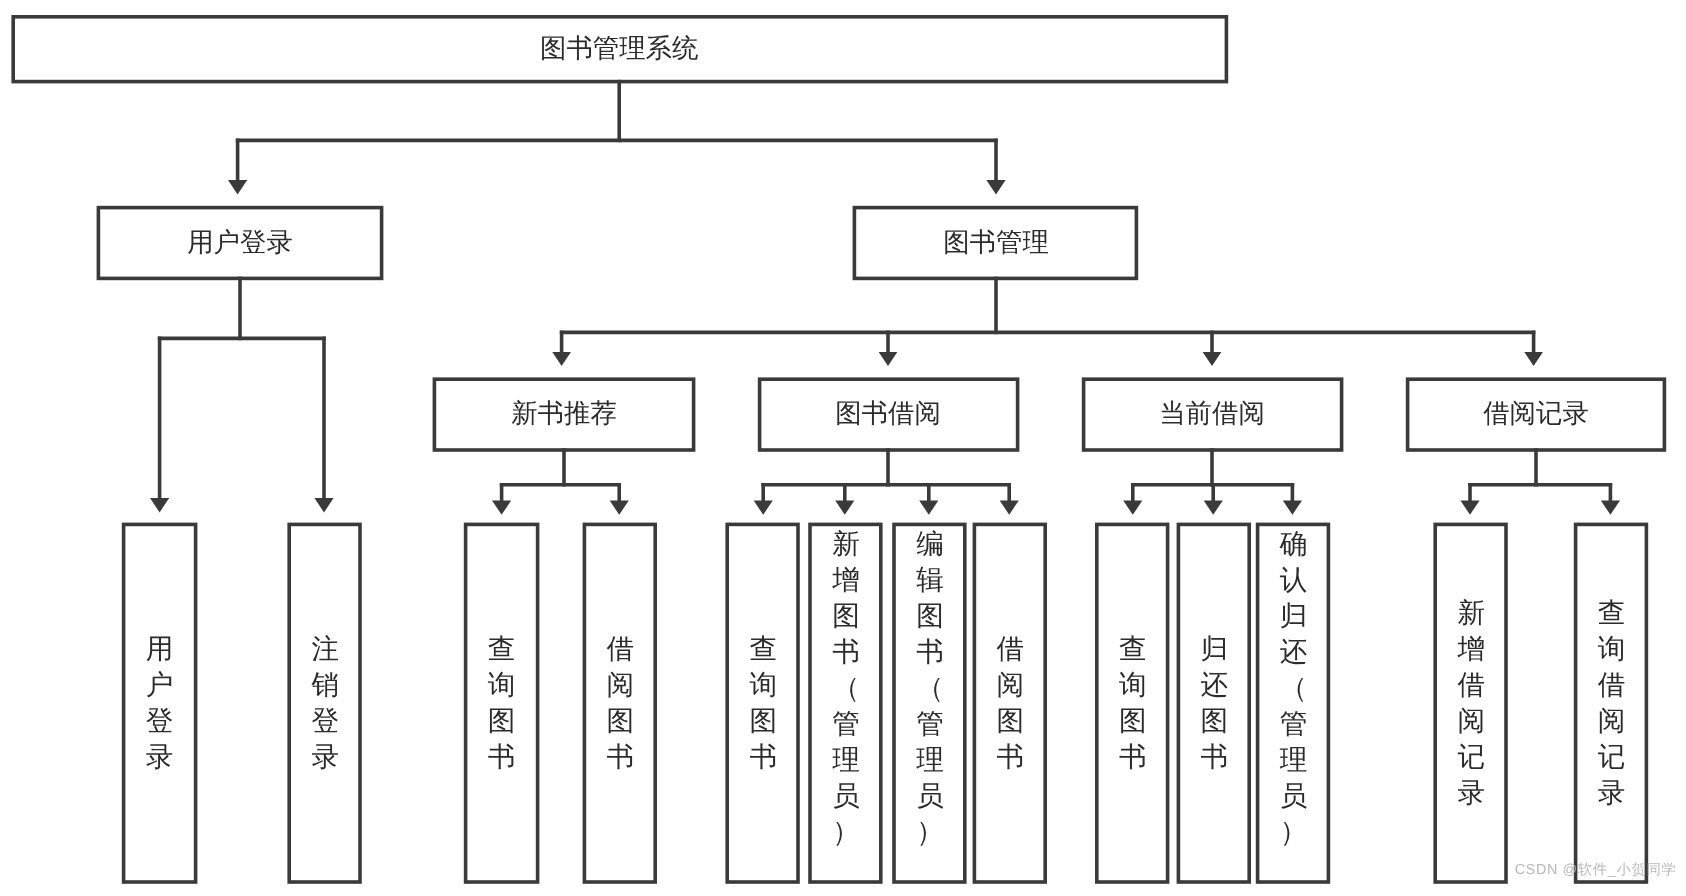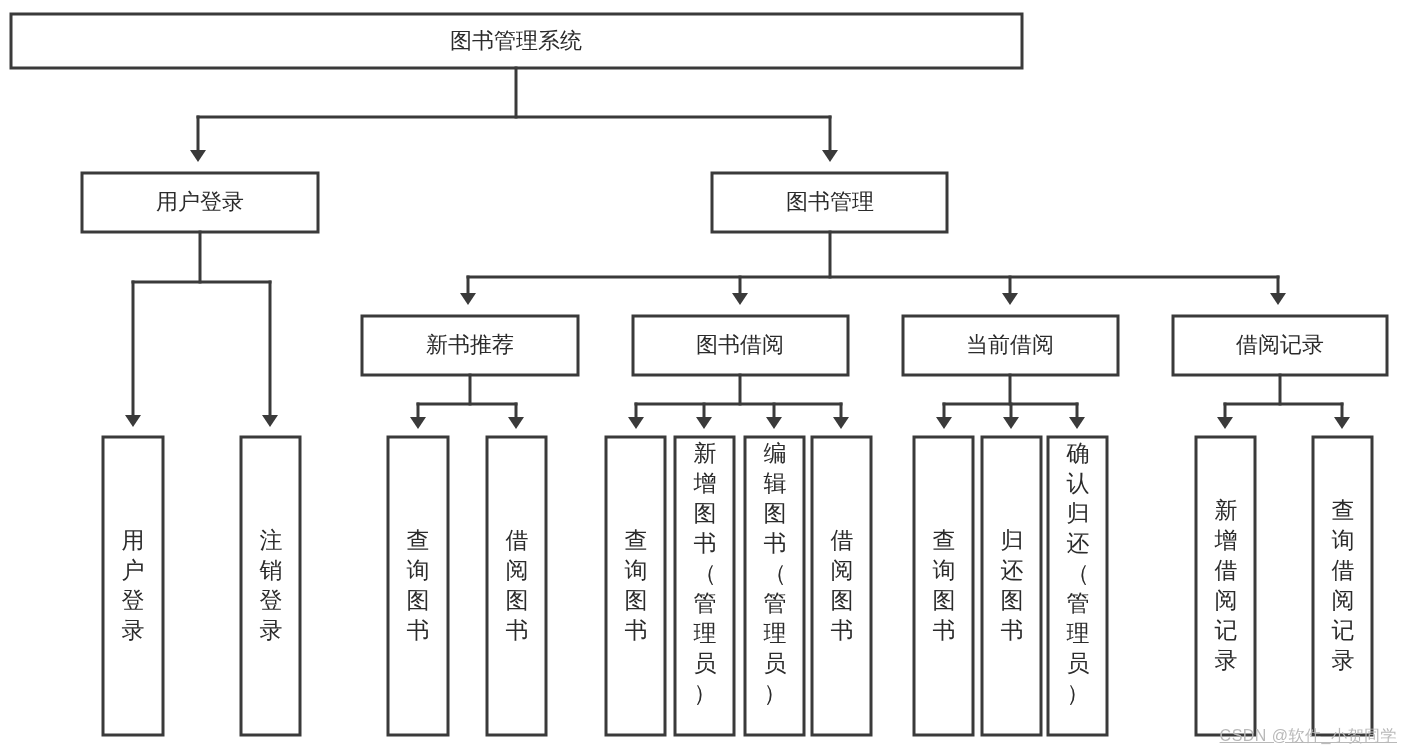--- a/index.html
+++ b/index.html
@@ -7,23 +7,23 @@
        font-family:"Liberation Sans","DejaVu Sans",sans-serif;}
   #diagram-root{position:relative;width:1405px;height:747px;}
   svg#tree{position:absolute;left:0;top:0;width:1405px;height:747px;}
   .box-rect{fill:#ffffff;stroke:#3a3a3a;stroke-width:3;}
   .conn{stroke:#3a3a3a;stroke-width:3;fill:none;stroke-linecap:square;}
   .arrow-head{fill:#3a3a3a;stroke:none;}
   .node-label{font-family:"Liberation Sans","DejaVu Sans",sans-serif;
               font-size:22px;fill:#2b2b2b;dominant-baseline:middle;text-anchor:middle;}
   .vlabel{font-family:"Liberation Sans","DejaVu Sans",sans-serif;
           font-size:23px;fill:#2b2b2b;text-anchor:middle;}
-  .watermark{position:absolute;right:8px;bottom:0;
+  .watermark{position:absolute;right:8px;bottom:14px;
              font-family:"Liberation Sans","DejaVu Sans",sans-serif;
-             font-size:16px;color:#b9b9b9;white-space:nowrap;letter-spacing:0.5px;text-decoration:underline;}
+             font-size:12px;color:#b9b9b9;white-space:nowrap;letter-spacing:0.5px;}
 </style>
 </head>
 <body>
 
 <div id="diagram-root">
 
   <svg id="tree" viewBox="0 0 1405 747">
     <defs>
       <marker id="ah" markerWidth="14" markerHeight="16" refX="2" refY="8" orient="auto" markerUnits="userSpaceOnUse">
         <polygon points="0,0 12,8 0,16" class="arrow-head"></polygon>

